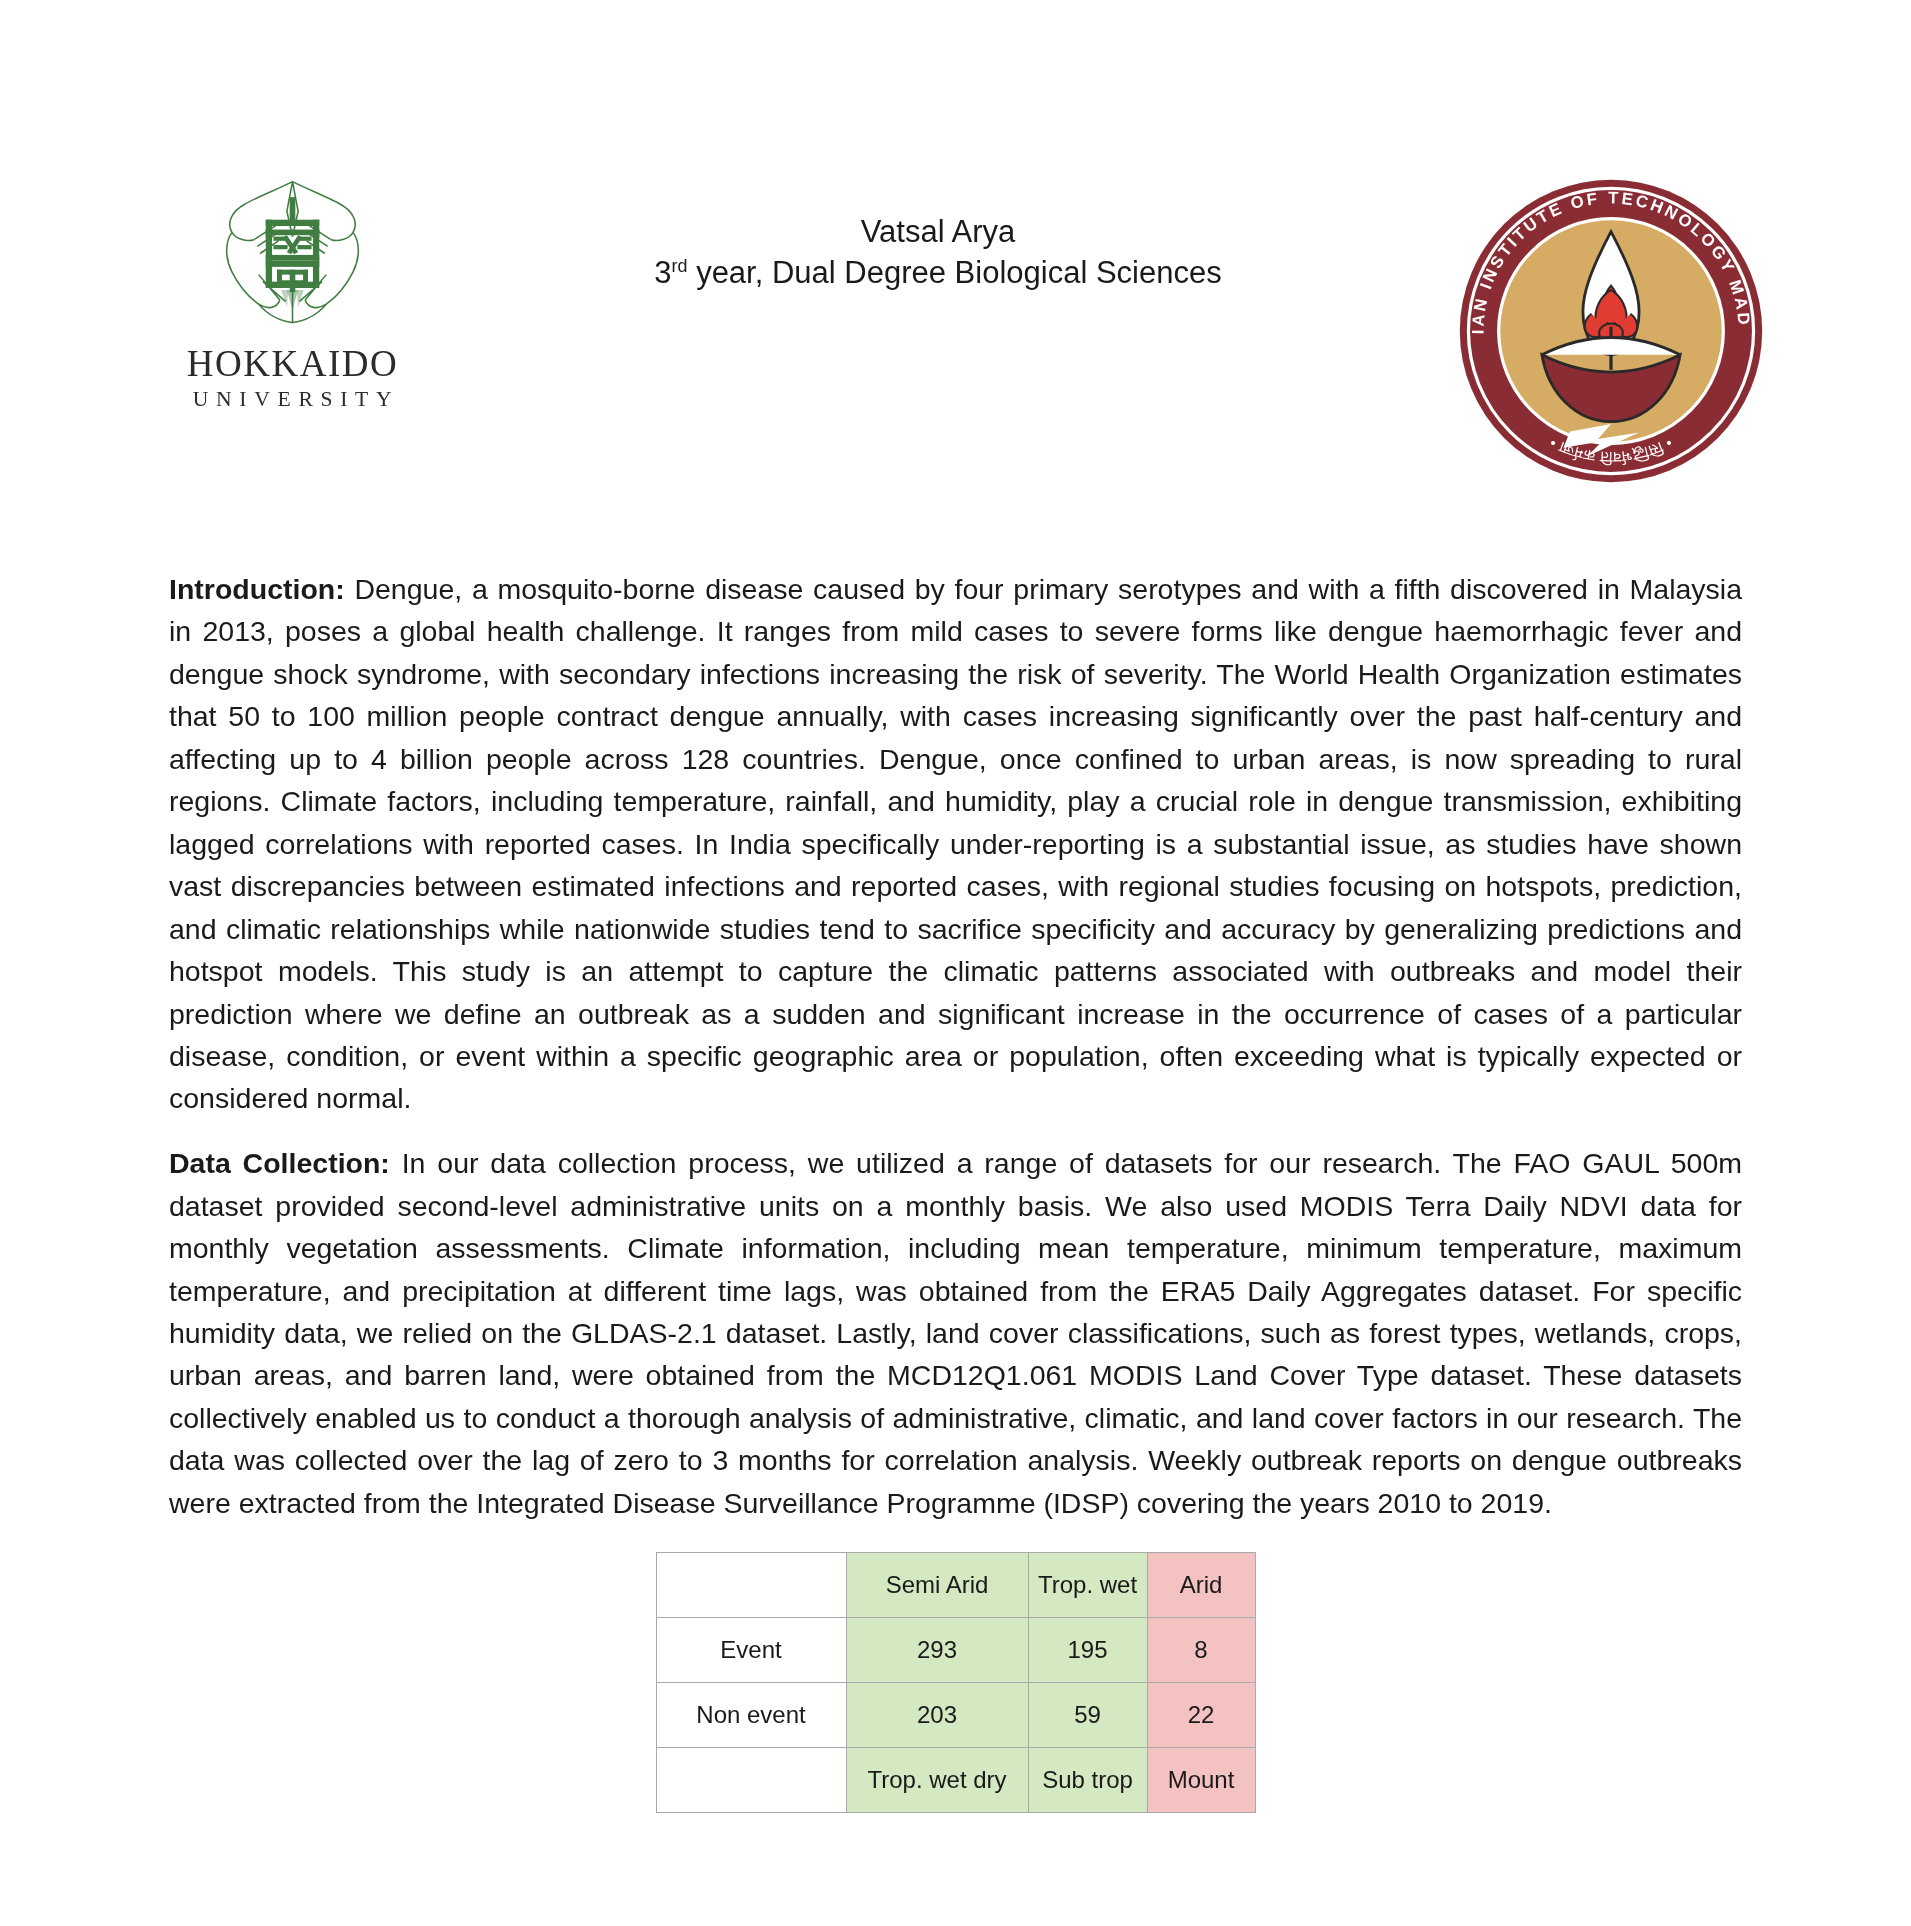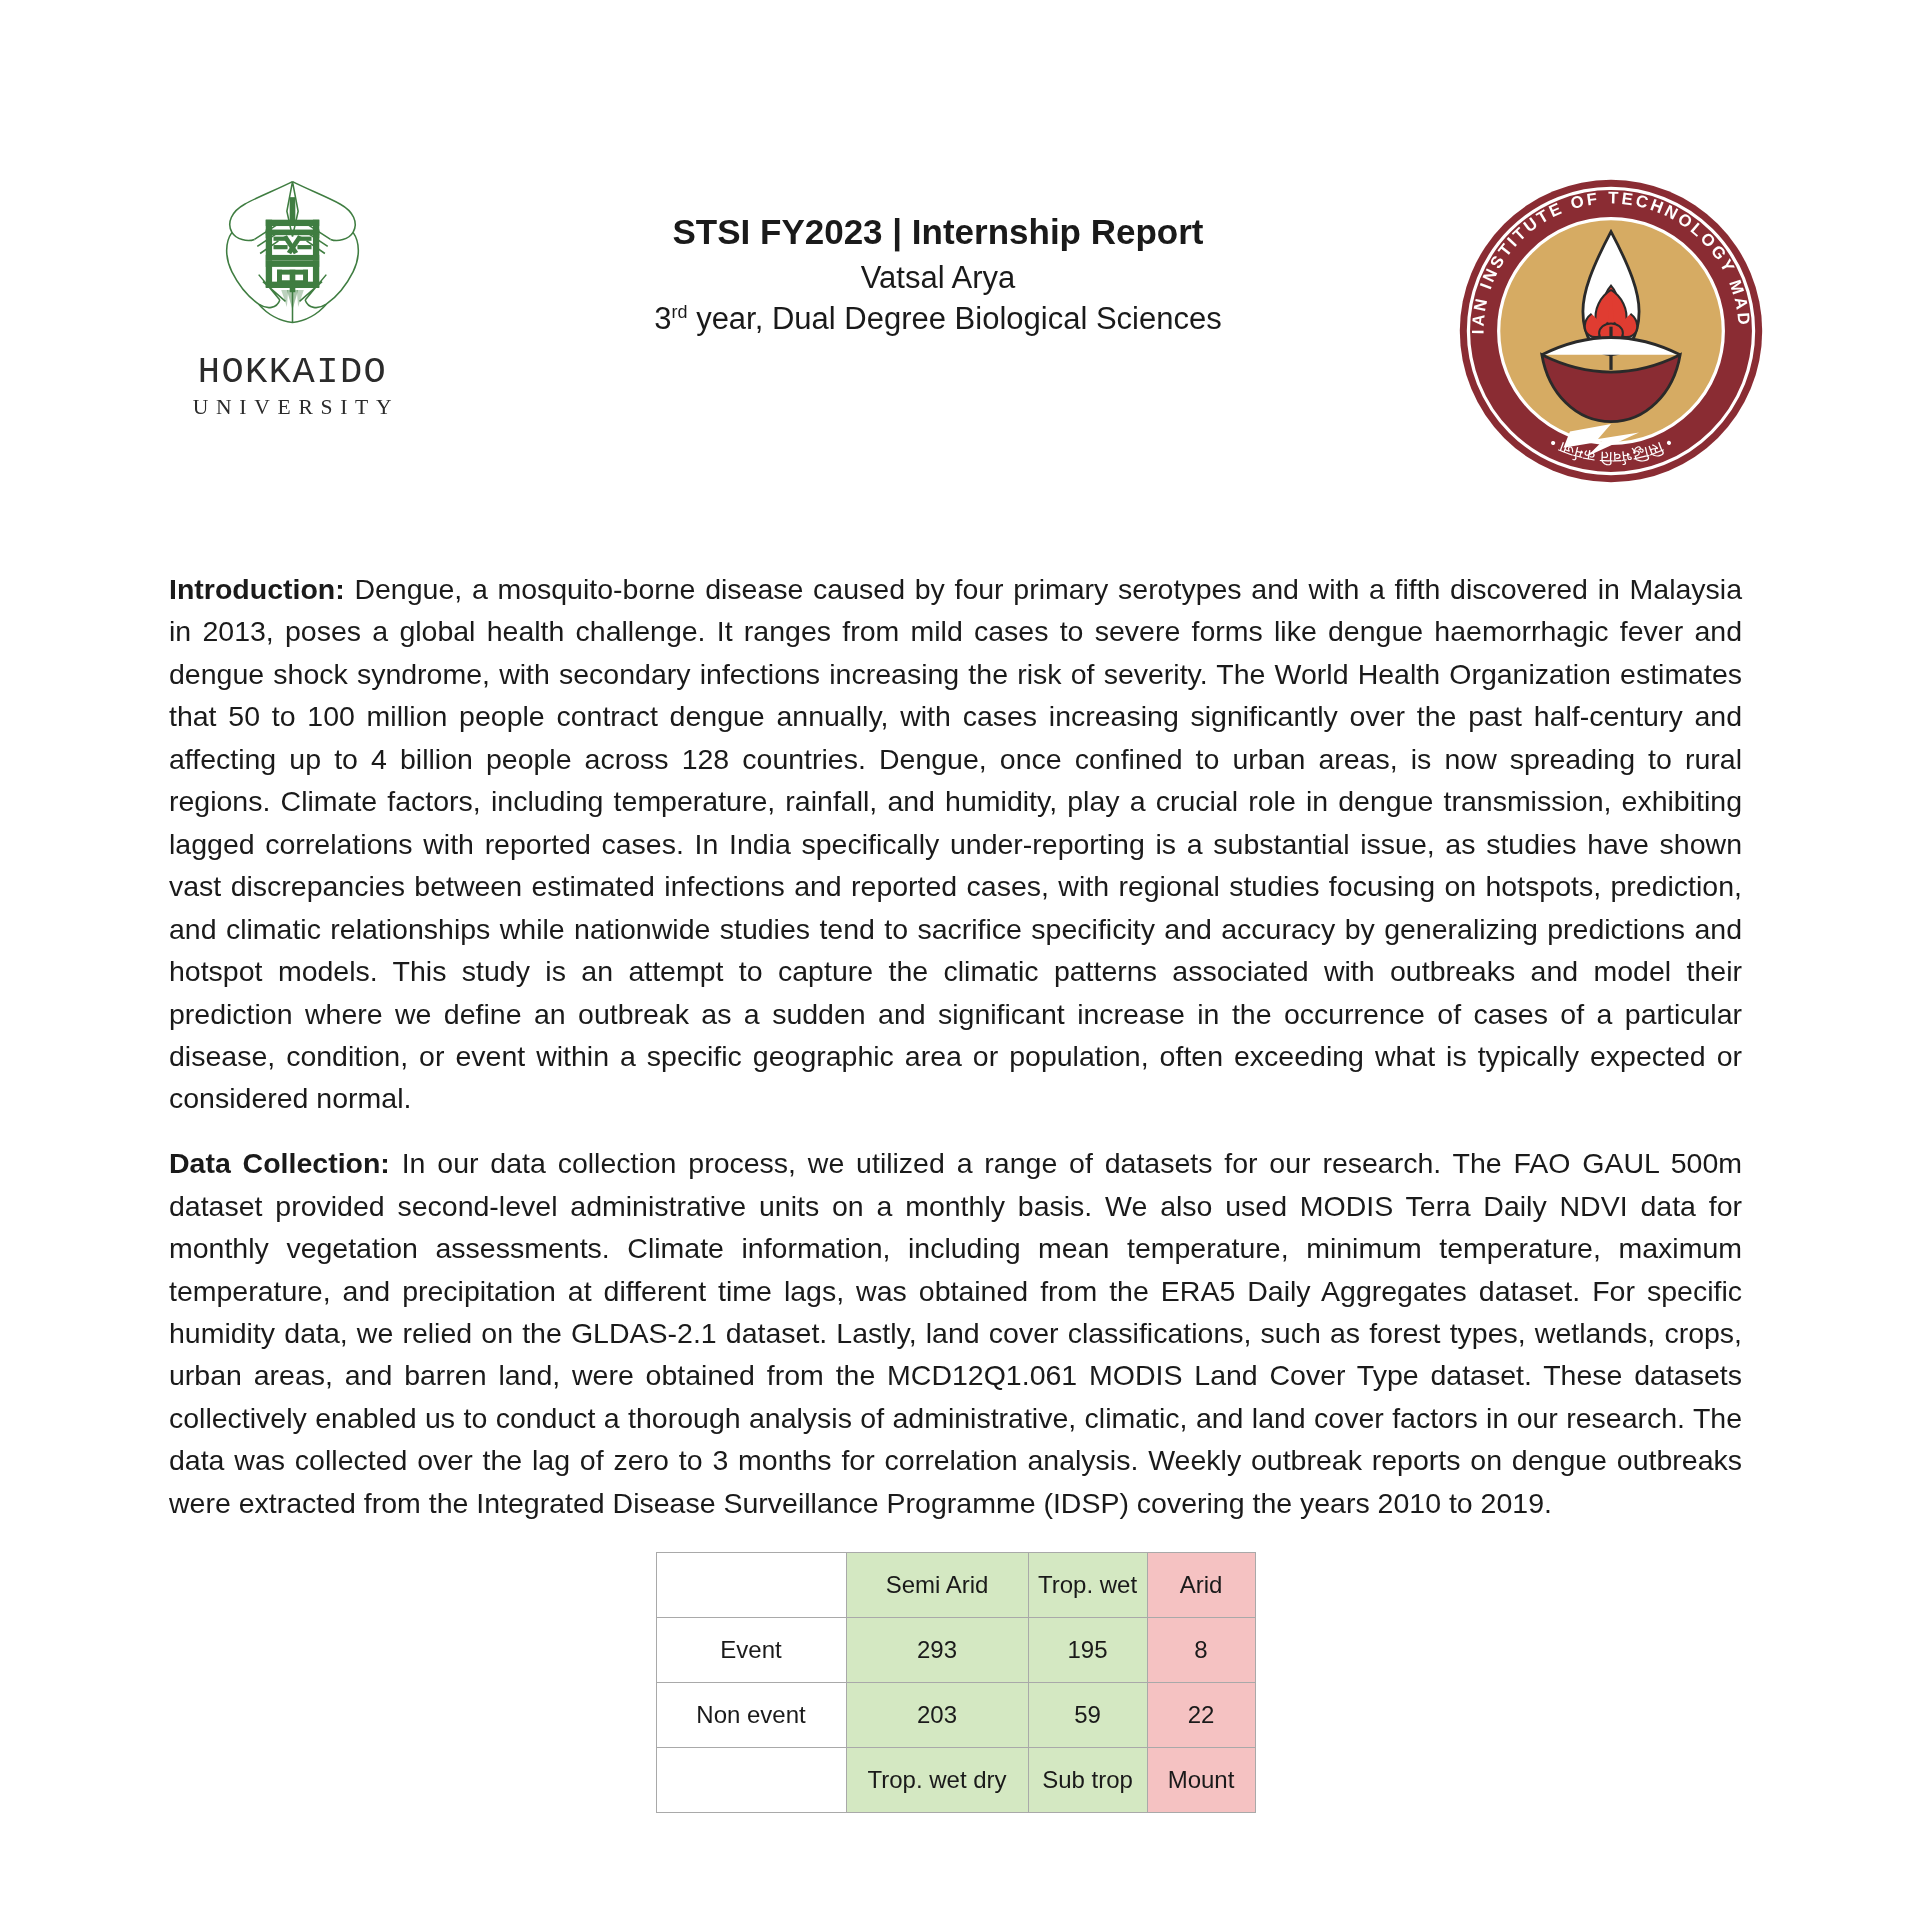--- a/index.html
+++ b/index.html
@@ -38,25 +38,25 @@
     display: flex;
     flex-direction: column;
     align-items: center;
     flex: 0 0 auto;
   }
   .hokkaido-mark {
     width: 169px;
     height: 169px;
   }
   .hokkaido-word {
-    font-family: Liberation Mono, monospace;
+    font-family: Liberation Serif, serif;
     font-size: 37px;
     letter-spacing: 1.5px;
     color: #2b2b2b;
-    margin-top: 13px;
+    margin-top: 4px;
     white-space: nowrap;
   }
   .hokkaido-sub {
     font-family: "Liberation Serif", serif;
     font-size: 21.6px;
     letter-spacing: 7.7px;
     color: #2b2b2b;
     margin-top: 2.3px;
     white-space: nowrap;
     padding-left: 7px;
@@ -193,21 +193,20 @@
           <polygon points="112,172 120,200 128,172" opacity="0.45"></polygon>
           <polygon points="104,172 112,196 114,172" opacity="0.35"></polygon>
           <polygon points="126,172 128,196 136,172" opacity="0.35"></polygon>
         </g>
       </svg>
       <div class="hokkaido-word">HOKKAIDO</div>
       <div class="hokkaido-sub">UNIVERSITY</div>
     </div>
 
     <div class="header-titles">
-      <div class="report-title">STSI FY2023 | Internship Report</div>
       <div class="report-line">Vatsal Arya</div>
       <div class="report-line"><span>3</span><sup>rd</sup><span> year, Dual Degree Biological Sciences</span></div>
     </div>
 
     <div class="logo-right">
       <svg class="iitm-seal" viewBox="0 0 300 300">
         <defs>
           <path id="ringTop" d="M 150,150 m -118,0 a 118,118 0 1,1 236,0" fill="none"></path>
           <path id="ringBottom" d="M 150,150 m 112,0 a 112,112 0 1,1 -224,0" fill="none"></path>
         </defs>

